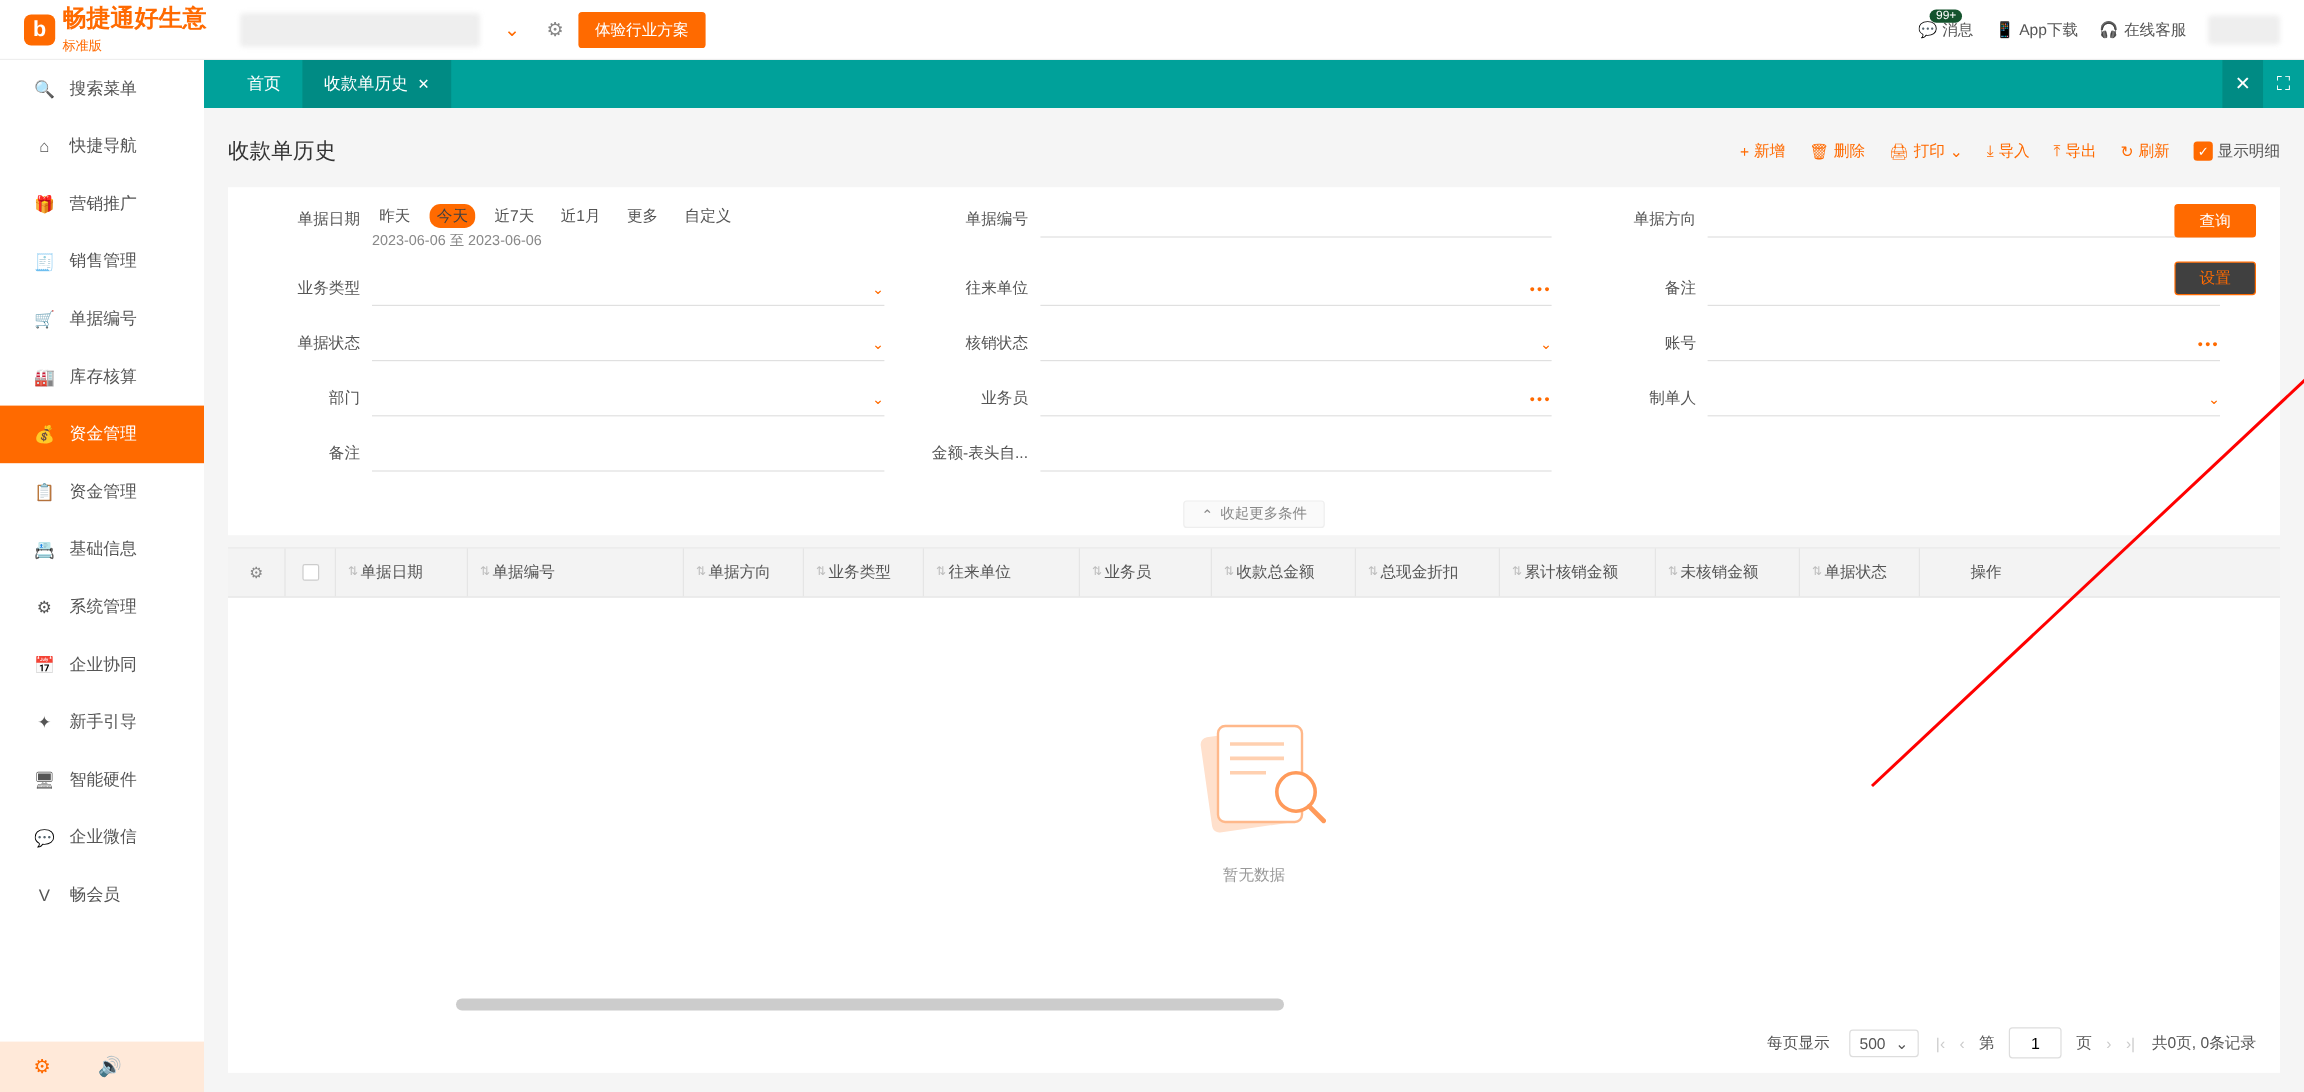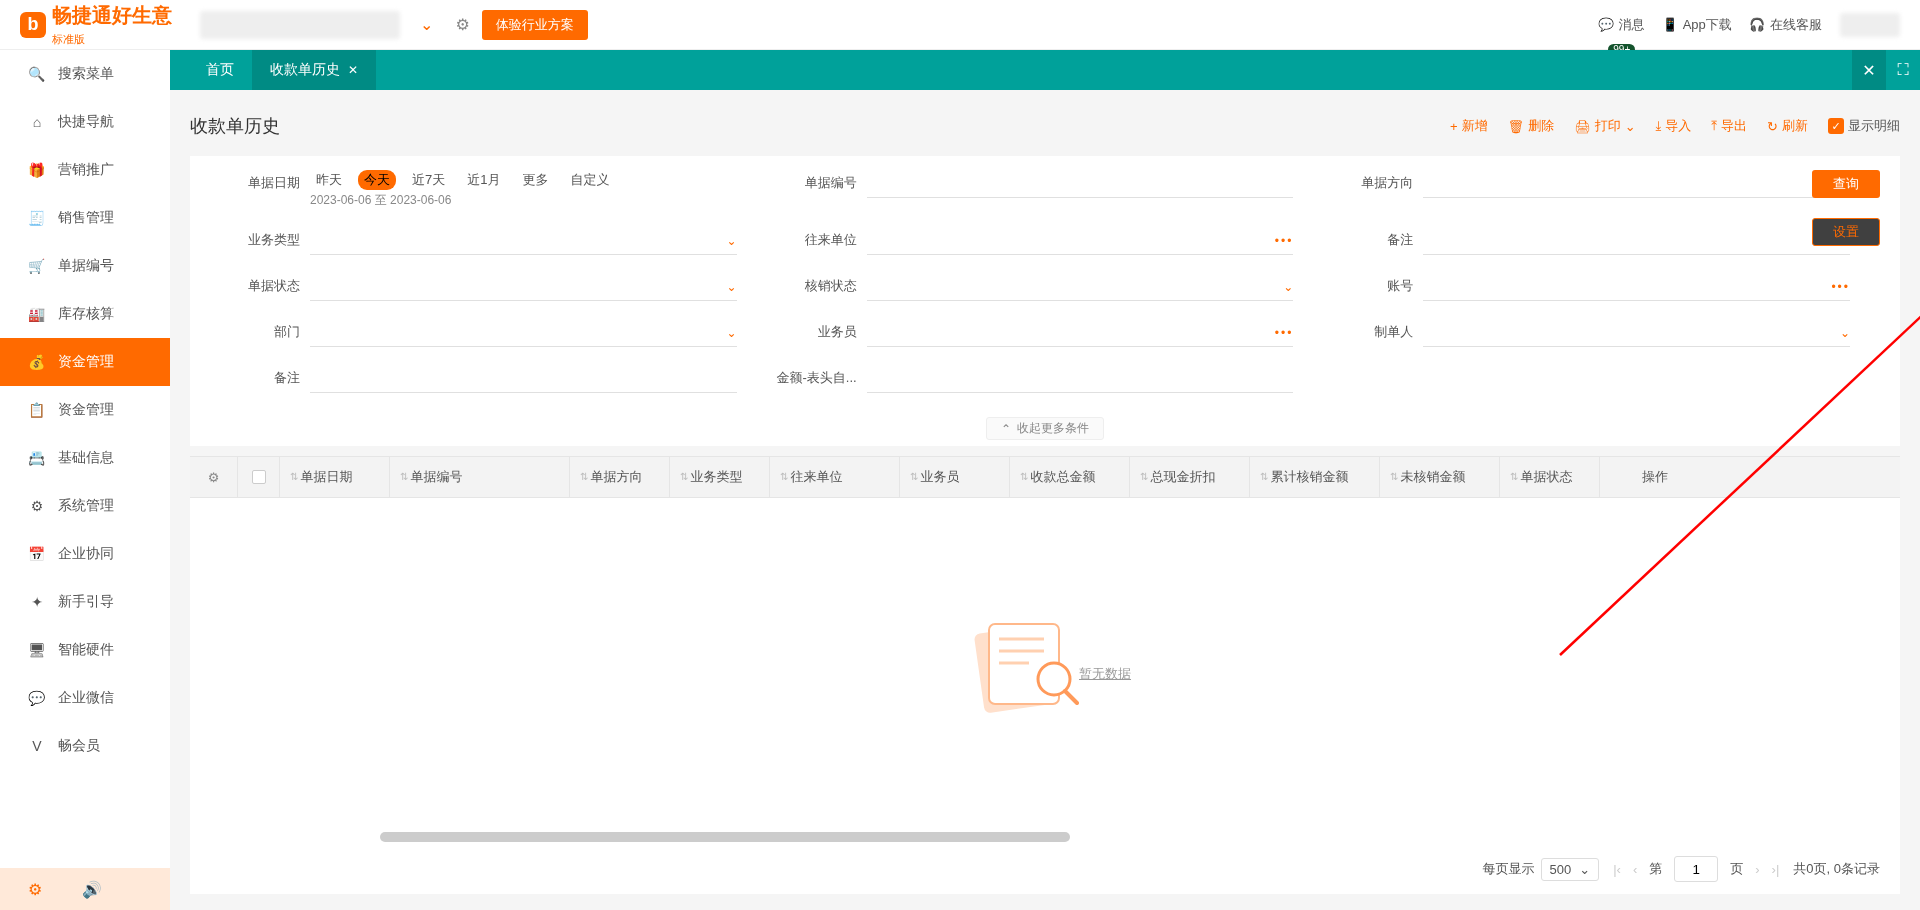--- a/index.html
+++ b/index.html
@@ -10,21 +10,21 @@
     .logo-icon { width: 26px; height: 26px; border-radius: 6px; background: #ff6a00; display: inline-flex; align-items: center; justify-content: center; margin-right: 6px; color: #fff; font-weight: bold; font-size: 18px; }
     .logo-text { color: #ff6a00; font-size: 20px; font-weight: bold; }
     .logo-sub { color: #ff6a00; font-size: 11px; }
     .company-blur { width: 200px; height: 28px; background: #eee; filter: blur(2px); border-radius: 3px; margin: 0 10px; }
     .chev { color: #ff6a00; margin: 0 10px; }
     .gear-top { color: #888; margin: 0 12px; }
     .experience-btn { background: #ff6a00; color: #fff; padding: 6px 14px; border: none; border-radius: 3px; font-size: 13px; cursor: pointer; }
     .top-spacer { flex: 1; }
     .top-right { display: flex; align-items: center; gap: 18px; color: #555; font-size: 13px; }
     .top-item { display: flex; align-items: center; gap: 4px; cursor: pointer; position: relative; }
-    .badge99 { position: absolute; top: -8px; left: 10px; background: #14532d; color: #fff; font-size: 10px; padding: 0 5px; border-radius: 8px; margin-top: 36px; }
+    .badge99 { position: absolute; top: -8px; left: 10px; background: #14532d; color: #fff; font-size: 10px; padding: 0 5px; border-radius: 8px; }
     .avatar-blur { width: 60px; height: 24px; background: #eee; filter: blur(2px); border-radius: 3px; }
 
     .layout { display: flex; height: calc(100% - 50px); }
     .sidebar { width: 170px; background: #fff; display: flex; flex-direction: column; }
     .side-item { height: 48px; display: flex; align-items: center; padding-left: 28px; gap: 12px; color: #555; font-size: 14px; cursor: pointer; }
     .side-item.active { background: #ff6a00; color: #fff; }
     .side-icon { width: 18px; height: 18px; display: inline-flex; align-items: center; justify-content: center; }
     .side-footer { margin-top: auto; height: 42px; background: #ffe9d9; display: flex; align-items: center; padding: 0 28px; gap: 40px; color: #ff6a00; }
 
     .main { flex: 1; display: flex; flex-direction: column; background: #f5f5f5; position: relative; }
@@ -45,47 +45,47 @@
     .act.orange { color: #ff6a00; }
     .check-detail { width: 16px; height: 16px; background: #ff6a00; border-radius: 3px; display: inline-flex; align-items: center; justify-content: center; color: #fff; font-size: 11px; }
 
     .filter-panel { background: #fff; margin-top: 10px; padding: 14px 20px 0 20px; position: relative; }
     .filter-row { display: flex; margin-bottom: 18px; }
     .filter-cell { flex: 1; display: flex; align-items: flex-start; }
     .filter-label { width: 100px; text-align: right; color: #555; font-size: 13px; padding-right: 10px; padding-top: 4px; }
     .filter-body { flex: 1; padding-right: 30px; }
     .date-shortcuts { display: flex; align-items: center; gap: 10px; font-size: 13px; color: #555; }
     .date-pill { padding: 1px 6px; border-radius: 9px; cursor: pointer; }
-    .date-pill.active { background: #ff6a00; color: #000000; }
+    .date-pill.active { background: #ff6a00; color: #404040; }
     .date-range { font-size: 12px; color: #888; margin-top: 2px; }
     .inline-field { border-bottom: 1px solid #e0e0e0; height: 28px; display: flex; align-items: center; justify-content: flex-end; color: #ff6a00; font-size: 12px; }
     .inline-field.noicon { justify-content: flex-start; }
     .dots { color: #ff6a00; letter-spacing: 2px; }
     .action-buttons { position: absolute; right: 20px; top: 14px; display: flex; flex-direction: column; gap: 20px; }
     .btn-primary { background: #ff6a00; color: #fff; border: none; padding: 5px 20px; border-radius: 3px; font-size: 13px; cursor: pointer; }
     .btn-secondary { background: #404040; color: #ff6a00; border: 1px solid #ff6a00; padding: 4px 20px; border-radius: 3px; font-size: 13px; cursor: pointer; }
     .collapse-bar { text-align: center; padding: 6px 0; }
     .collapse-pill { display: inline-flex; align-items: center; gap: 6px; font-size: 12px; color: #888; background: #fafafa; padding: 2px 14px; border-radius: 3px; cursor: pointer; border: 1px solid #eee; }
 
     .table-wrap { background: #fff; margin-top: 10px; flex: 1; display: flex; flex-direction: column; overflow: hidden; }
     .thead { display: flex; background: #f3f3f3; height: 42px; align-items: center; font-size: 13px; color: #555; border-top: 1px solid #e5e5e5; border-bottom: 1px solid #e5e5e5; }
     .th { padding: 0 10px; display: flex; align-items: center; gap: 2px; border-right: 1px solid #e5e5e5; height: 100%; }
     .th-gear { width: 48px; justify-content: center; color: #888; }
     .th-check { width: 42px; justify-content: center; }
     .chk { width: 14px; height: 14px; border: 1px solid #ccc; border-radius: 2px; background: #fff; }
     .sort-icon { color: #bbb; font-size: 10px; line-height: 8px; }
     .th-op { flex: 0 0 110px; justify-content: center; border-right: none; }
-    .tbody { flex: 1; display: flex; flex-direction: row; align-items: center; justify-content: center; color: #999; text-decoration: underline; }
+    .tbody { flex: 1; display: flex; flex-direction: column; align-items: center; justify-content: center; color: #999; }
     .empty-img { width: 120px; height: 110px; position: relative; }
     .no-data-text { margin-top: 20px; font-size: 13px; }
     .hscroll { height: 14px; background: #fff; position: relative; }
     .hscroll-track { position: absolute; left: 190px; right: 830px; height: 10px; background: #ccc; border-radius: 5px; top: 2px; }
     .pager { height: 50px; display: flex; align-items: center; justify-content: flex-end; padding: 0 20px; gap: 14px; font-size: 13px; color: #555; background: #fff; }
     .page-size { display: flex; align-items: center; gap: 6px; }
-    .page-size-sel { border: 1px solid #ddd; padding: 3px 8px; border-radius: 3px; display: flex; align-items: center; gap: 8px; }
+    .page-size-sel { border: 1px solid #ddd; padding: 3px 8px; border-radius: 3px; display: flex; align-items: center; gap: 8px; margin-left: 10px; }
     .page-nav { display: flex; align-items: center; gap: 12px; color: #ccc; }
     .page-input { width: 44px; height: 26px; border: 1px solid #ddd; text-align: center; border-radius: 3px; }
 
     .annotation-arrow { position: absolute; left: 1370px; top: 205px; width: 450px; height: 420px; pointer-events: none; z-index: 100; }
   </style>
 </head>
 <body>
 
 <div class="topbar">
   <div class="logo-block">

